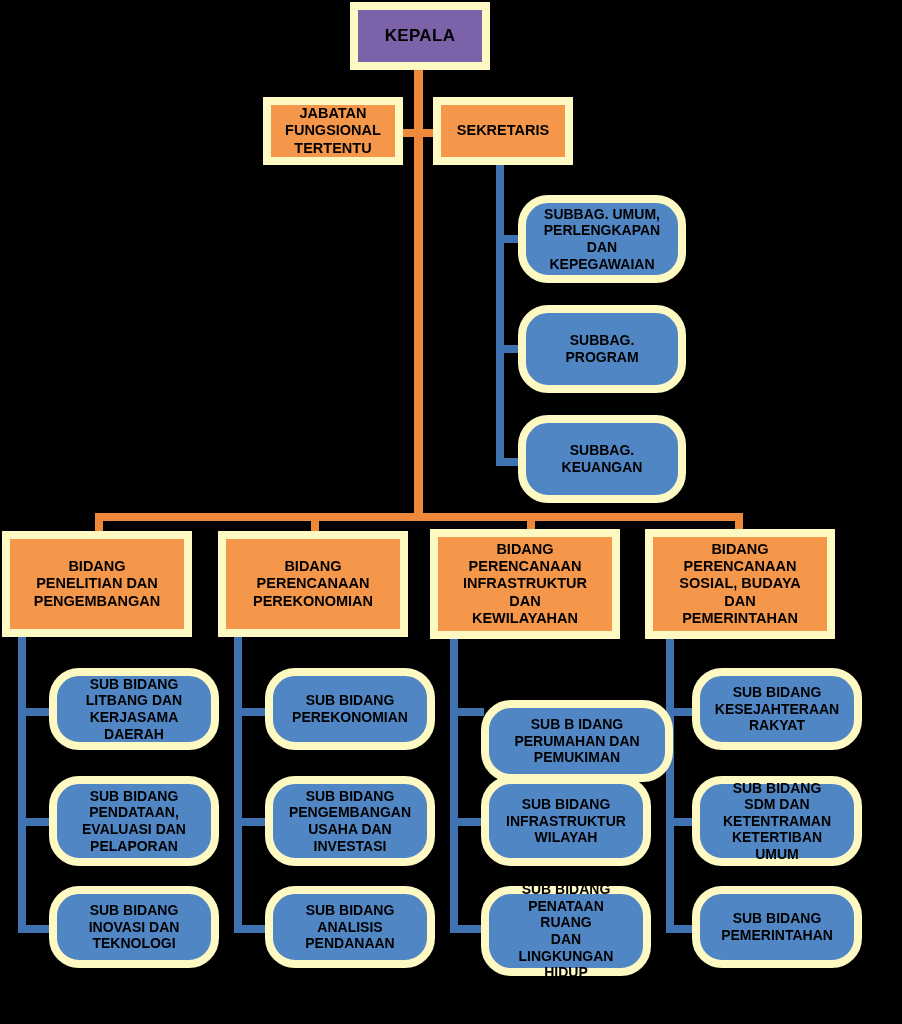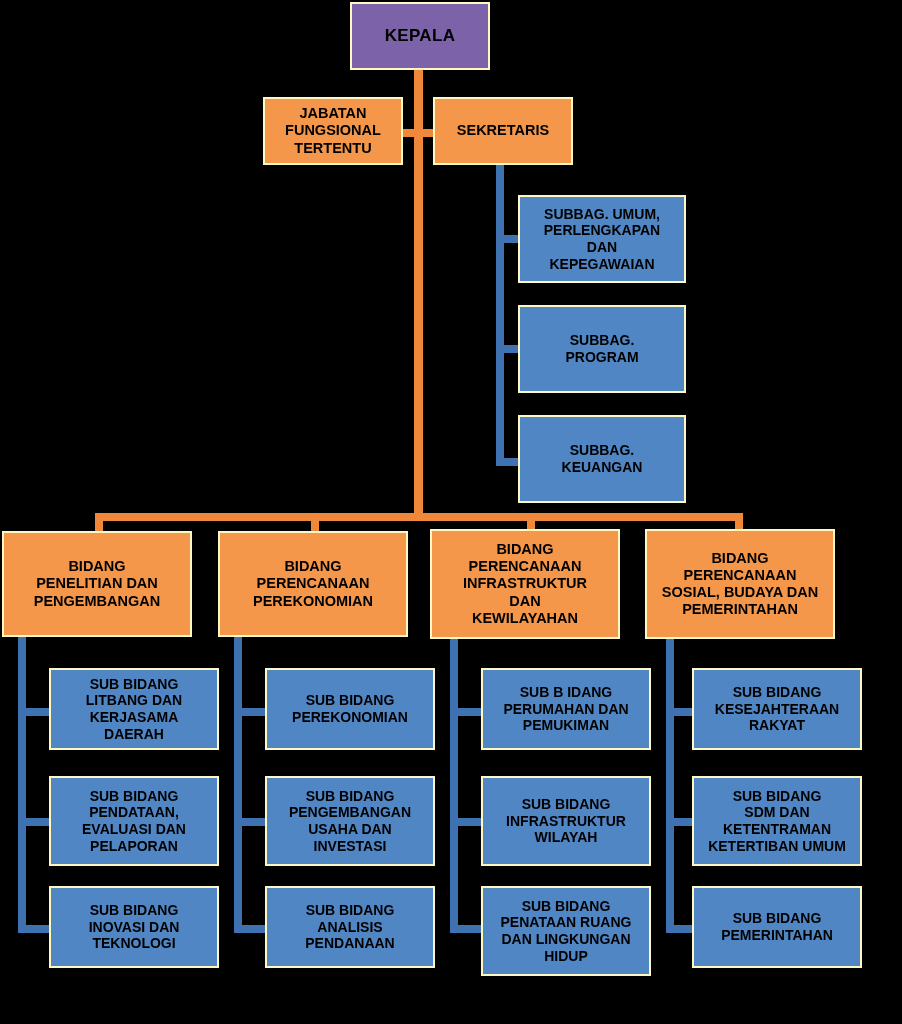--- a/index.html
+++ b/index.html
@@ -18,37 +18,38 @@
   .node {
     position: absolute;
     box-sizing: border-box;
     display: flex;
     align-items: center;
     justify-content: center;
     text-align: center;
     color: #000000;
     font-weight: bold;
     line-height: 1.18;
-    border: 2px solid #fef9c3;
+    border: 8px solid #fef9c3;
     z-index: 5;
     white-space: pre-line;
     padding: 2px 14px;
   }
   .node.kepala {
     background: #7C62A8;
     font-size: 17px;
     letter-spacing: .3px;
   }
   .node.orange {
     background: #F5974A;
     font-size: 14.5px;
   }
   .node.blue {
     background: #5186C4;
     font-size: 14px;
+    border-radius: 30px;
   }
   .node.bidang {
     font-size: 14.5px;
   }
   .conn {
     position: absolute;
     z-index: 1;
   }
   .conn.orange { background: #F0883C; }
   .conn.blue   { background: #3F72B0; }
@@ -145,21 +146,21 @@
   <div class="node blue" style="left:265px; top:668px; width:170px; height:82px;">SUB BIDANG
 PEREKONOMIAN</div>
   <div class="node blue" style="left:265px; top:776px; width:170px; height:90px;">SUB BIDANG
 PENGEMBANGAN
 USAHA DAN
 INVESTASI</div>
   <div class="node blue" style="left:265px; top:886px; width:170px; height:82px;">SUB BIDANG
 ANALISIS
 PENDANAAN</div>
 
-  <div class="node blue" style="left:481px; top:668px; width:170px; height:82px;">SUB B IDANG
+  <div class="node blue" style="left:481px; top:700px; width:192px; height:82px;">SUB B IDANG
 PERUMAHAN DAN
 PEMUKIMAN</div>
   <div class="node blue" style="left:481px; top:776px; width:170px; height:90px;">SUB BIDANG
 INFRASTRUKTUR
 WILAYAH</div>
   <div class="node blue" style="left:481px; top:886px; width:170px; height:90px;">SUB BIDANG
 PENATAAN RUANG
 DAN LINGKUNGAN
 HIDUP</div>
 

